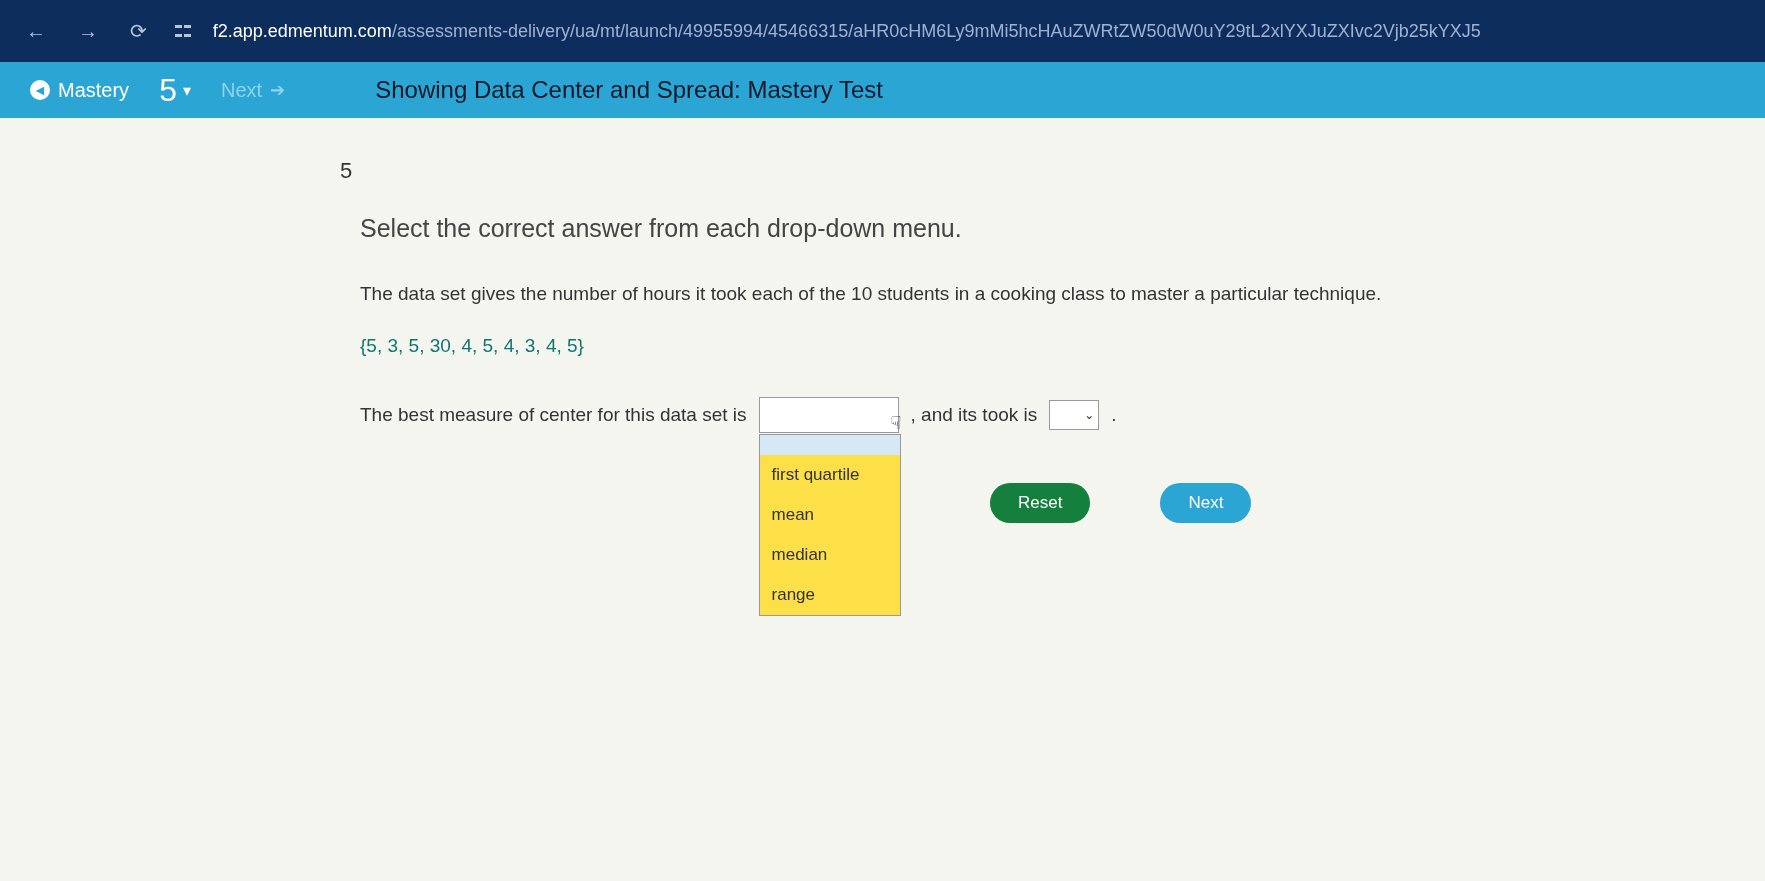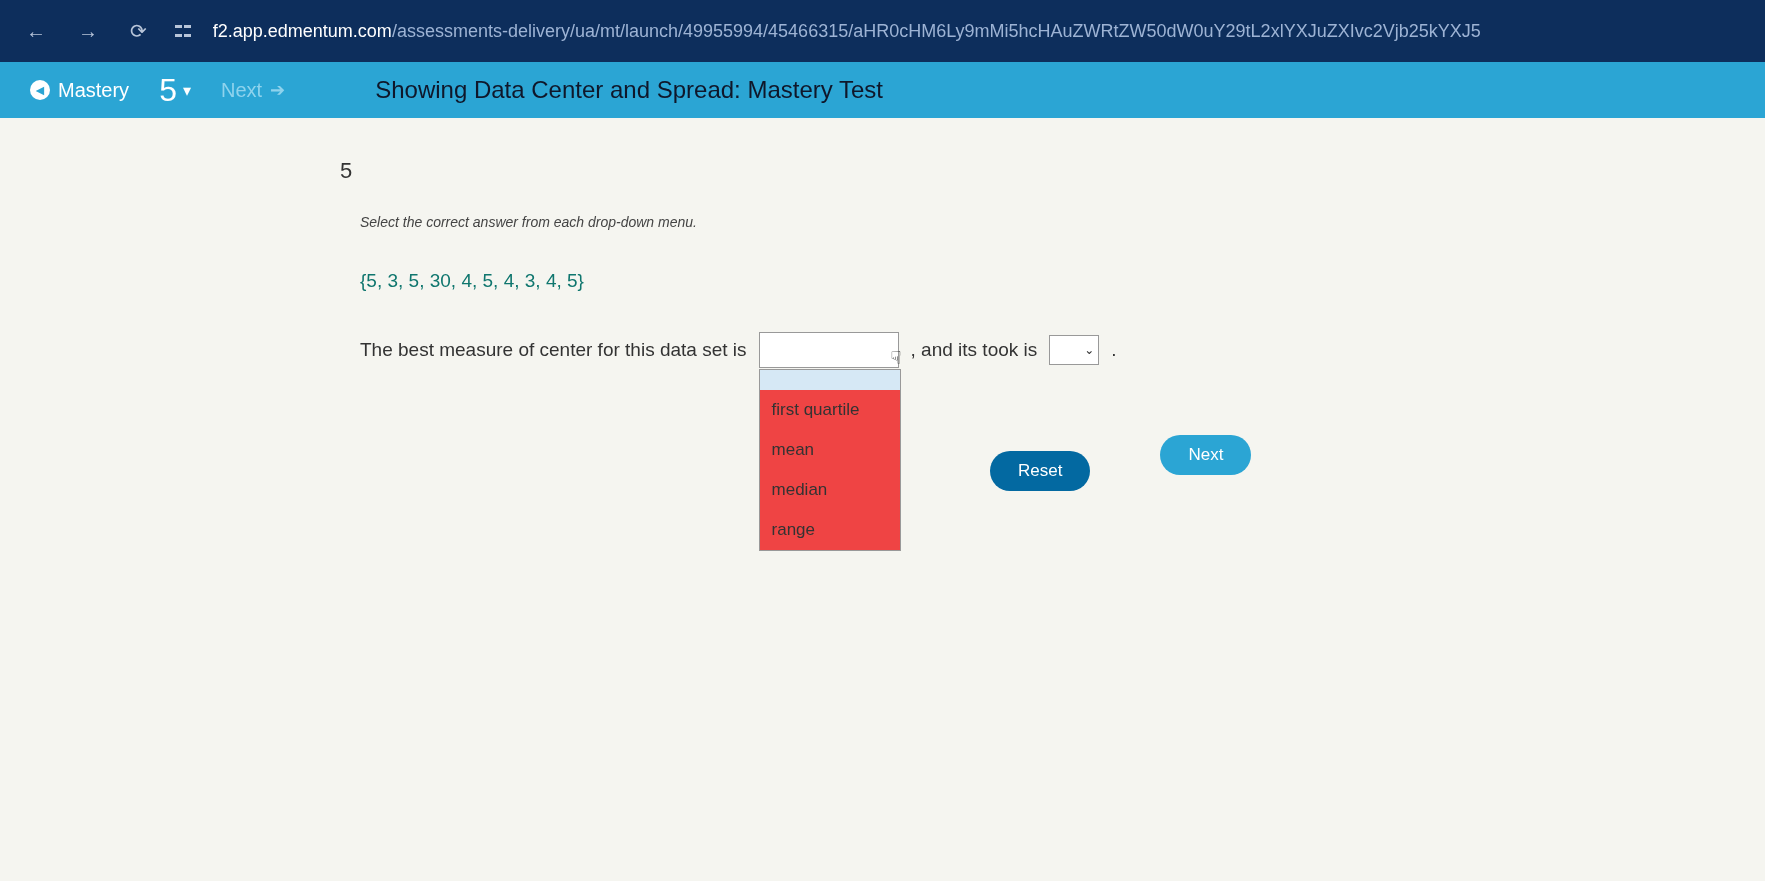--- a/index.html
+++ b/index.html
@@ -100,24 +100,23 @@
     .content-area {
       padding: 40px 0 0 340px;
       position: relative;
     }
     .question-number {
       font-size: 22px;
       color: #333;
       margin-bottom: 30px;
     }
     .instruction-text {
-      font-size: 14px;
+      font-size: 25px;
       color: #444;
       margin: 0 0 40px 20px;
-      font-style: italic;
     }
     .question-text {
       font-size: 19px;
       color: #333;
       margin: 0 0 30px 20px;
       max-width: 1200px;
     }
     .data-set {
       font-size: 19px;
       color: #0f766e;
@@ -157,21 +156,21 @@
       padding-right: 4px;
       font-size: 12px;
       cursor: pointer;
     }
     .dropdown-menu {
       position: absolute;
       top: 36px;
       left: -1px;
       width: 142px;
       border: 1px solid #999;
-      background: #ef4444;
+      background: #fde047;
       z-index: 10;
     }
     .dropdown-option {
       padding: 10px 12px;
       font-size: 17px;
       color: #333;
       cursor: pointer;
     }
     .dropdown-option.highlighted {
       background: #d6e8f5;
@@ -184,22 +183,21 @@
     }
     .btn {
       padding: 10px 28px;
       border-radius: 22px;
       font-size: 17px;
       color: #fff;
       border: none;
       cursor: pointer;
     }
     .btn-reset {
-      background: #0369a1;
-      margin-top: 33px;
+      background: #15803d;
     }
     .btn-next {
       background: #2ba5d4;
     }
   </style>
 </head>
 <body>
 
 <div class="browser-bar">
   <span class="nav-arrow">←</span>
@@ -230,20 +228,21 @@
   <div class="next-link">
     <span>Next</span>
     <span class="next-icon-circle">➔</span>
   </div>
   <div class="page-title">Showing Data Center and Spread: Mastery Test</div>
 </div>
 
 <div class="content-area">
   <div class="question-number">5</div>
   <div class="instruction-text">Select the correct answer from each drop-down menu.</div>
+  <div class="question-text">The data set gives the number of hours it took each of the 10 students in a cooking class to master a particular technique.</div>
   <div class="data-set">{5, 3, 5, 30, 4, 5, 4, 3, 4, 5}</div>
   <div class="answer-line">
     <span>The best measure of center for this data set is</span>
     <div class="dropdown-box">
       <span class="cursor-hand">☟</span>
       <div class="dropdown-menu">
         <div class="dropdown-option highlighted"></div>
         <div class="dropdown-option">first quartile</div>
         <div class="dropdown-option">mean</div>
         <div class="dropdown-option">median</div>

